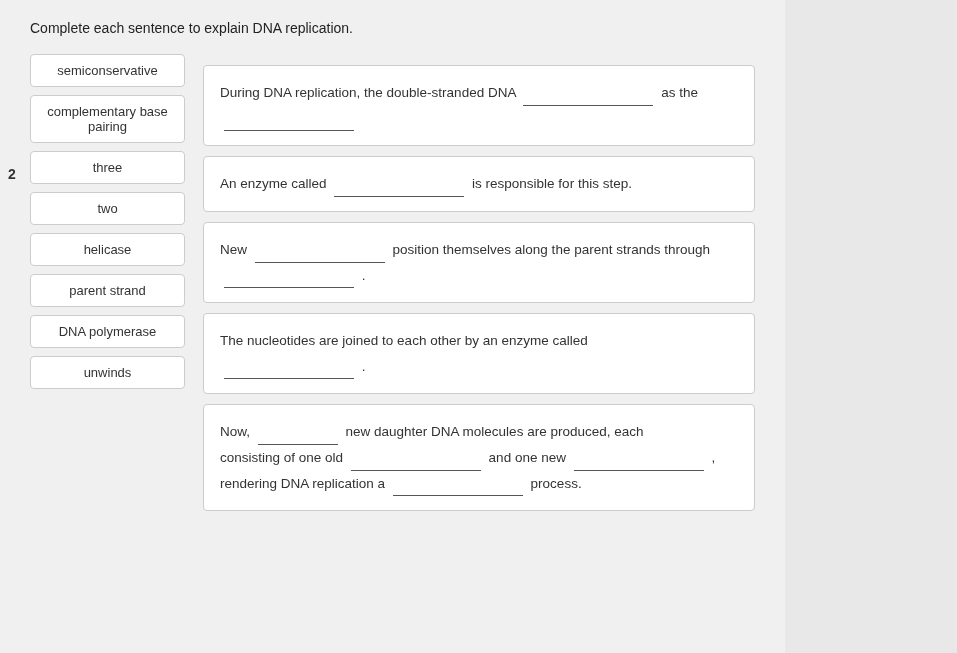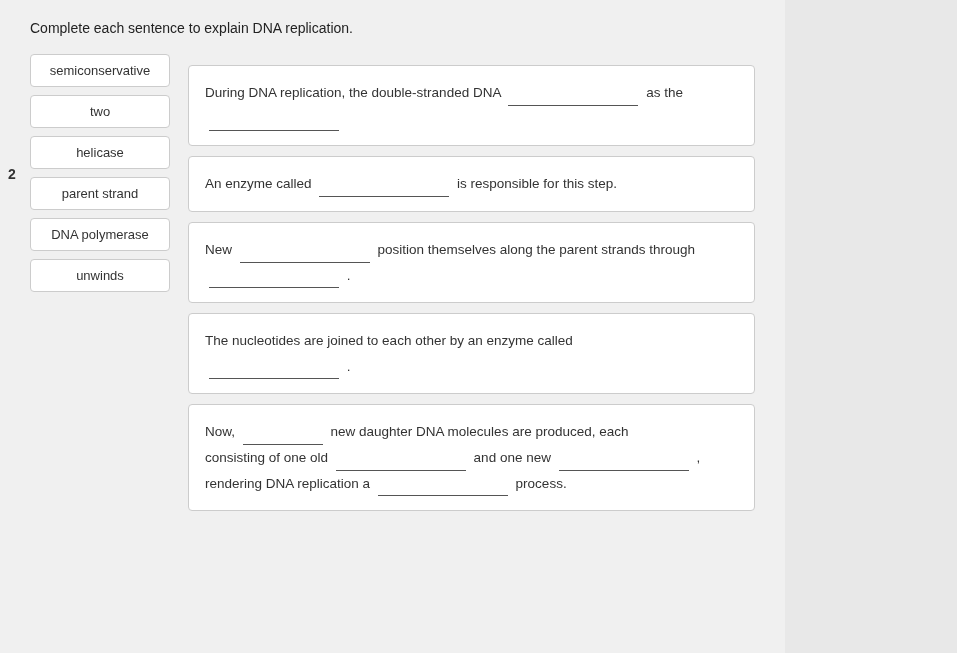--- a/index.html
+++ b/index.html
@@ -88,20 +88,22 @@
 </head>
 <body>
 
 <div class="page">
   <div class="instruction">Complete each sentence to explain DNA replication.</div>
   <div class="main-layout">
     <div class="sidebar">
       <span class="question-number">2</span>
 
       <div class="word-card">semiconservative</div>
+      <div class="word-card">complementary base pairing</div>
+      <div class="word-card">three</div>
       <div class="word-card">two</div>
       <div class="word-card">helicase</div>
       <div class="word-card">parent strand</div>
       <div class="word-card">DNA polymerase</div>
       <div class="word-card">unwinds</div>
     </div>
 
     <div class="sentences-col">
 
       <div class="sentence-box">

